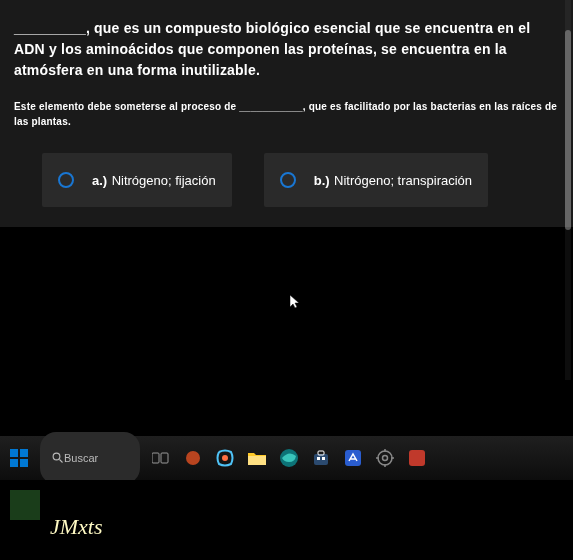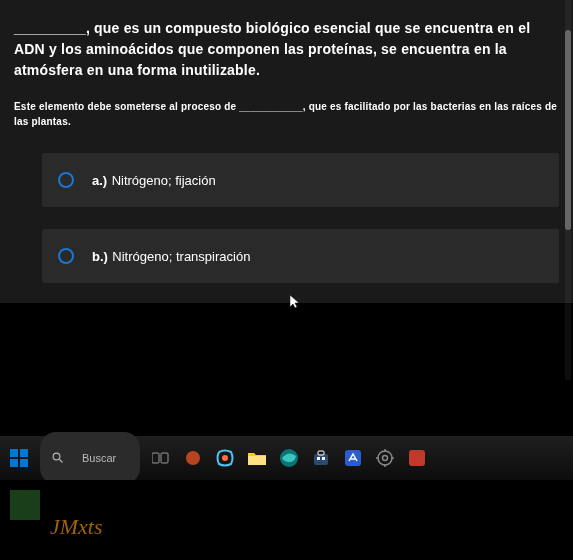--- a/index.html
+++ b/index.html
@@ -29,22 +29,22 @@
     }
     .question-text-2 {
       font-size: 10px;
       line-height: 1.5;
       font-weight: bold;
       margin-bottom: 24px;
       letter-spacing: 0.2px;
     }
     .options {
       display: flex;
-      flex-direction: column;
-      gap: 22px;
+      flex-direction: row;
+      gap: 32px;
       padding-left: 28px;
     }
     .option {
       background: #2a2a2a;
       padding: 18px 16px;
       display: flex;
       align-items: center;
       gap: 18px;
       cursor: pointer;
       border-radius: 2px;
@@ -111,21 +111,21 @@
     .sq1 { background: #0078d4; }
     .sq2 { background: #0078d4; }
     .sq3 { background: #0078d4; }
     .sq4 { background: #0078d4; }
     .search-box {
       display: flex;
       align-items: flex-start;
       background: #2b2b2b;
       border-radius: 16px;
       padding: 20px 12px;
-      gap: 18px;
+      gap: 0;
       min-width: 100px;
     }
     .search-icon-svg {
       width: 12px;
       height: 12px;
     }
     .search-text {
       color: #bbb;
       font-size: 11px;
     }
@@ -142,21 +142,21 @@
       bottom: 0;
       left: 0;
       right: 0;
       height: 80px;
       background: #000;
     }
     .logo-area {
       position: absolute;
       bottom: 20px;
       left: 50px;
-      color: #a16207;
+      color: #fef9c3;
       font-family: cursive;
       font-size: 22px;
       font-style: italic;
     }
     .green-block {
       position: absolute;
       bottom: 40px;
       left: 10px;
       width: 30px;
       height: 30px;

